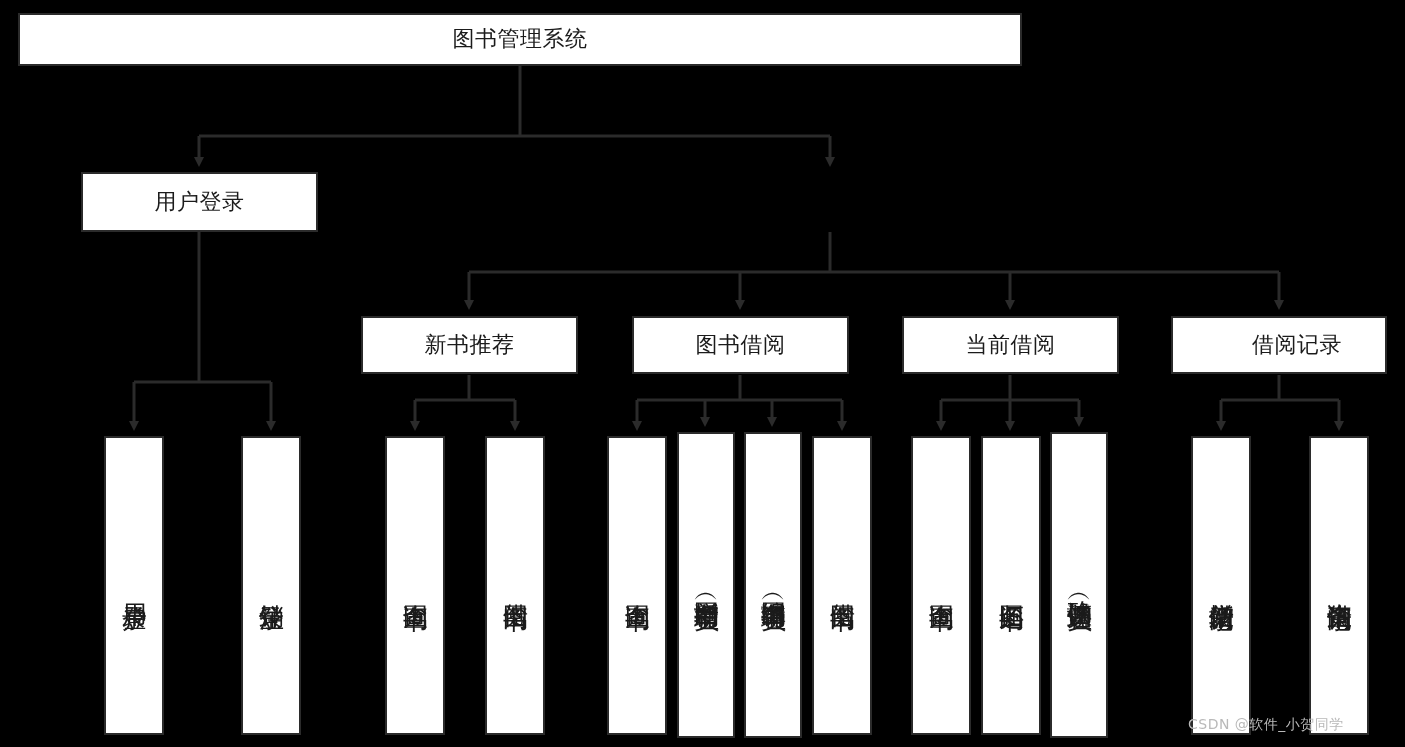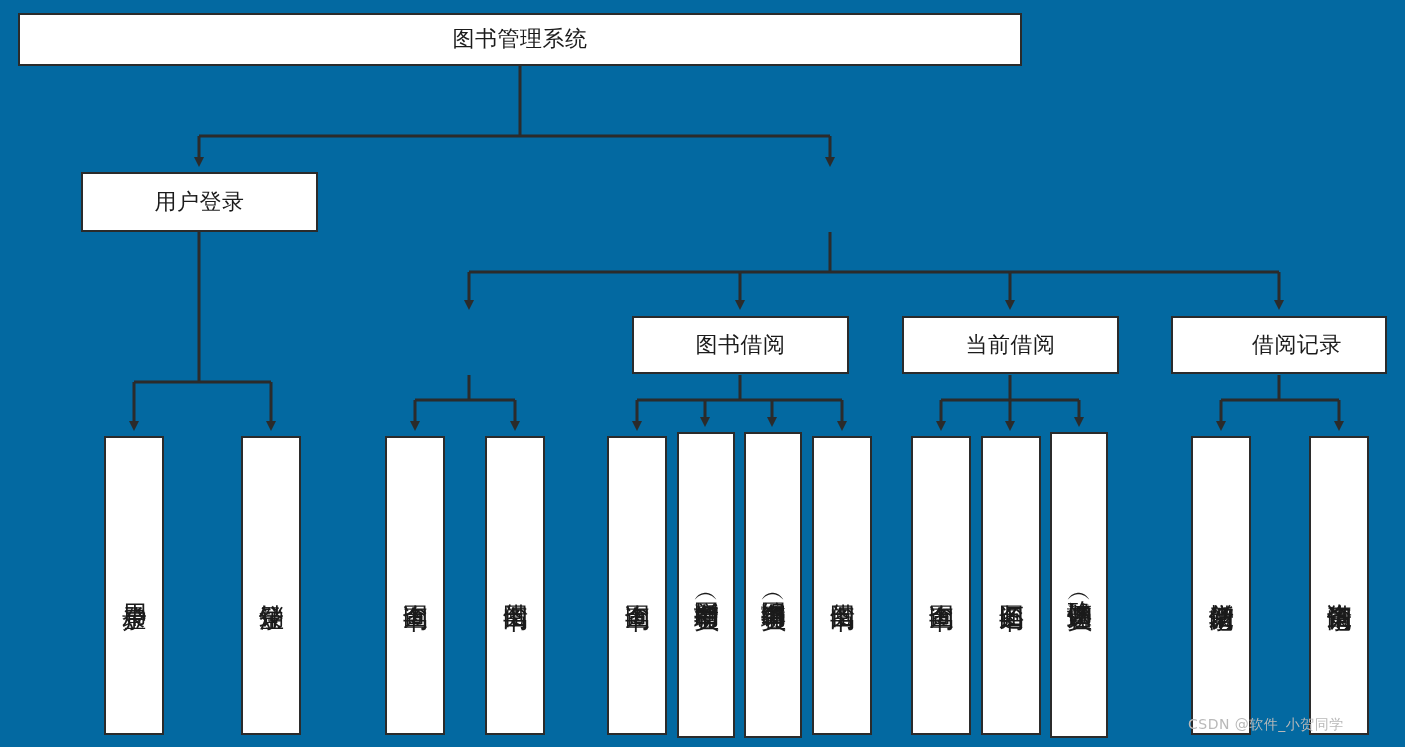--- a/index.html
+++ b/index.html
@@ -8,21 +8,21 @@
     padding: 0;
     background: #ffffff;
   }
   body {
     font-family: "DejaVu Sans", "Liberation Sans", sans-serif;
   }
   #canvas {
     position: relative;
     width: 1405px;
     height: 747px;
-    background: #0369a1;
+    background: #000000;
     overflow: hidden;
   }
   #edges {
     position: absolute;
     left: 0;
     top: 0;
     width: 1405px;
     height: 747px;
     pointer-events: none;
   }
@@ -122,20 +122,23 @@
 
   <div class="node horiz" style="left:18px; top:13px; width:1004px; height:53px;">
     <span class="node-label">图书管理系统</span>
   </div>
 
   <div class="node horiz" style="left:81px; top:172px; width:237px; height:60px;">
     <span class="node-label">用户登录</span>
   </div>
 
 
+  <div class="node horiz" style="left:361px; top:316px; width:217px; height:58px;">
+    <span class="node-label">新书推荐</span>
+  </div>
 
   <div class="node horiz" style="left:632px; top:316px; width:217px; height:58px;">
     <span class="node-label">图书借阅</span>
   </div>
 
   <div class="node horiz" style="left:902px; top:316px; width:217px; height:58px;">
     <span class="node-label">当前借阅</span>
   </div>
 
   <div class="node horiz" style="left:1171px; top:316px; width:216px; height:58px;padding-left:36px;">

